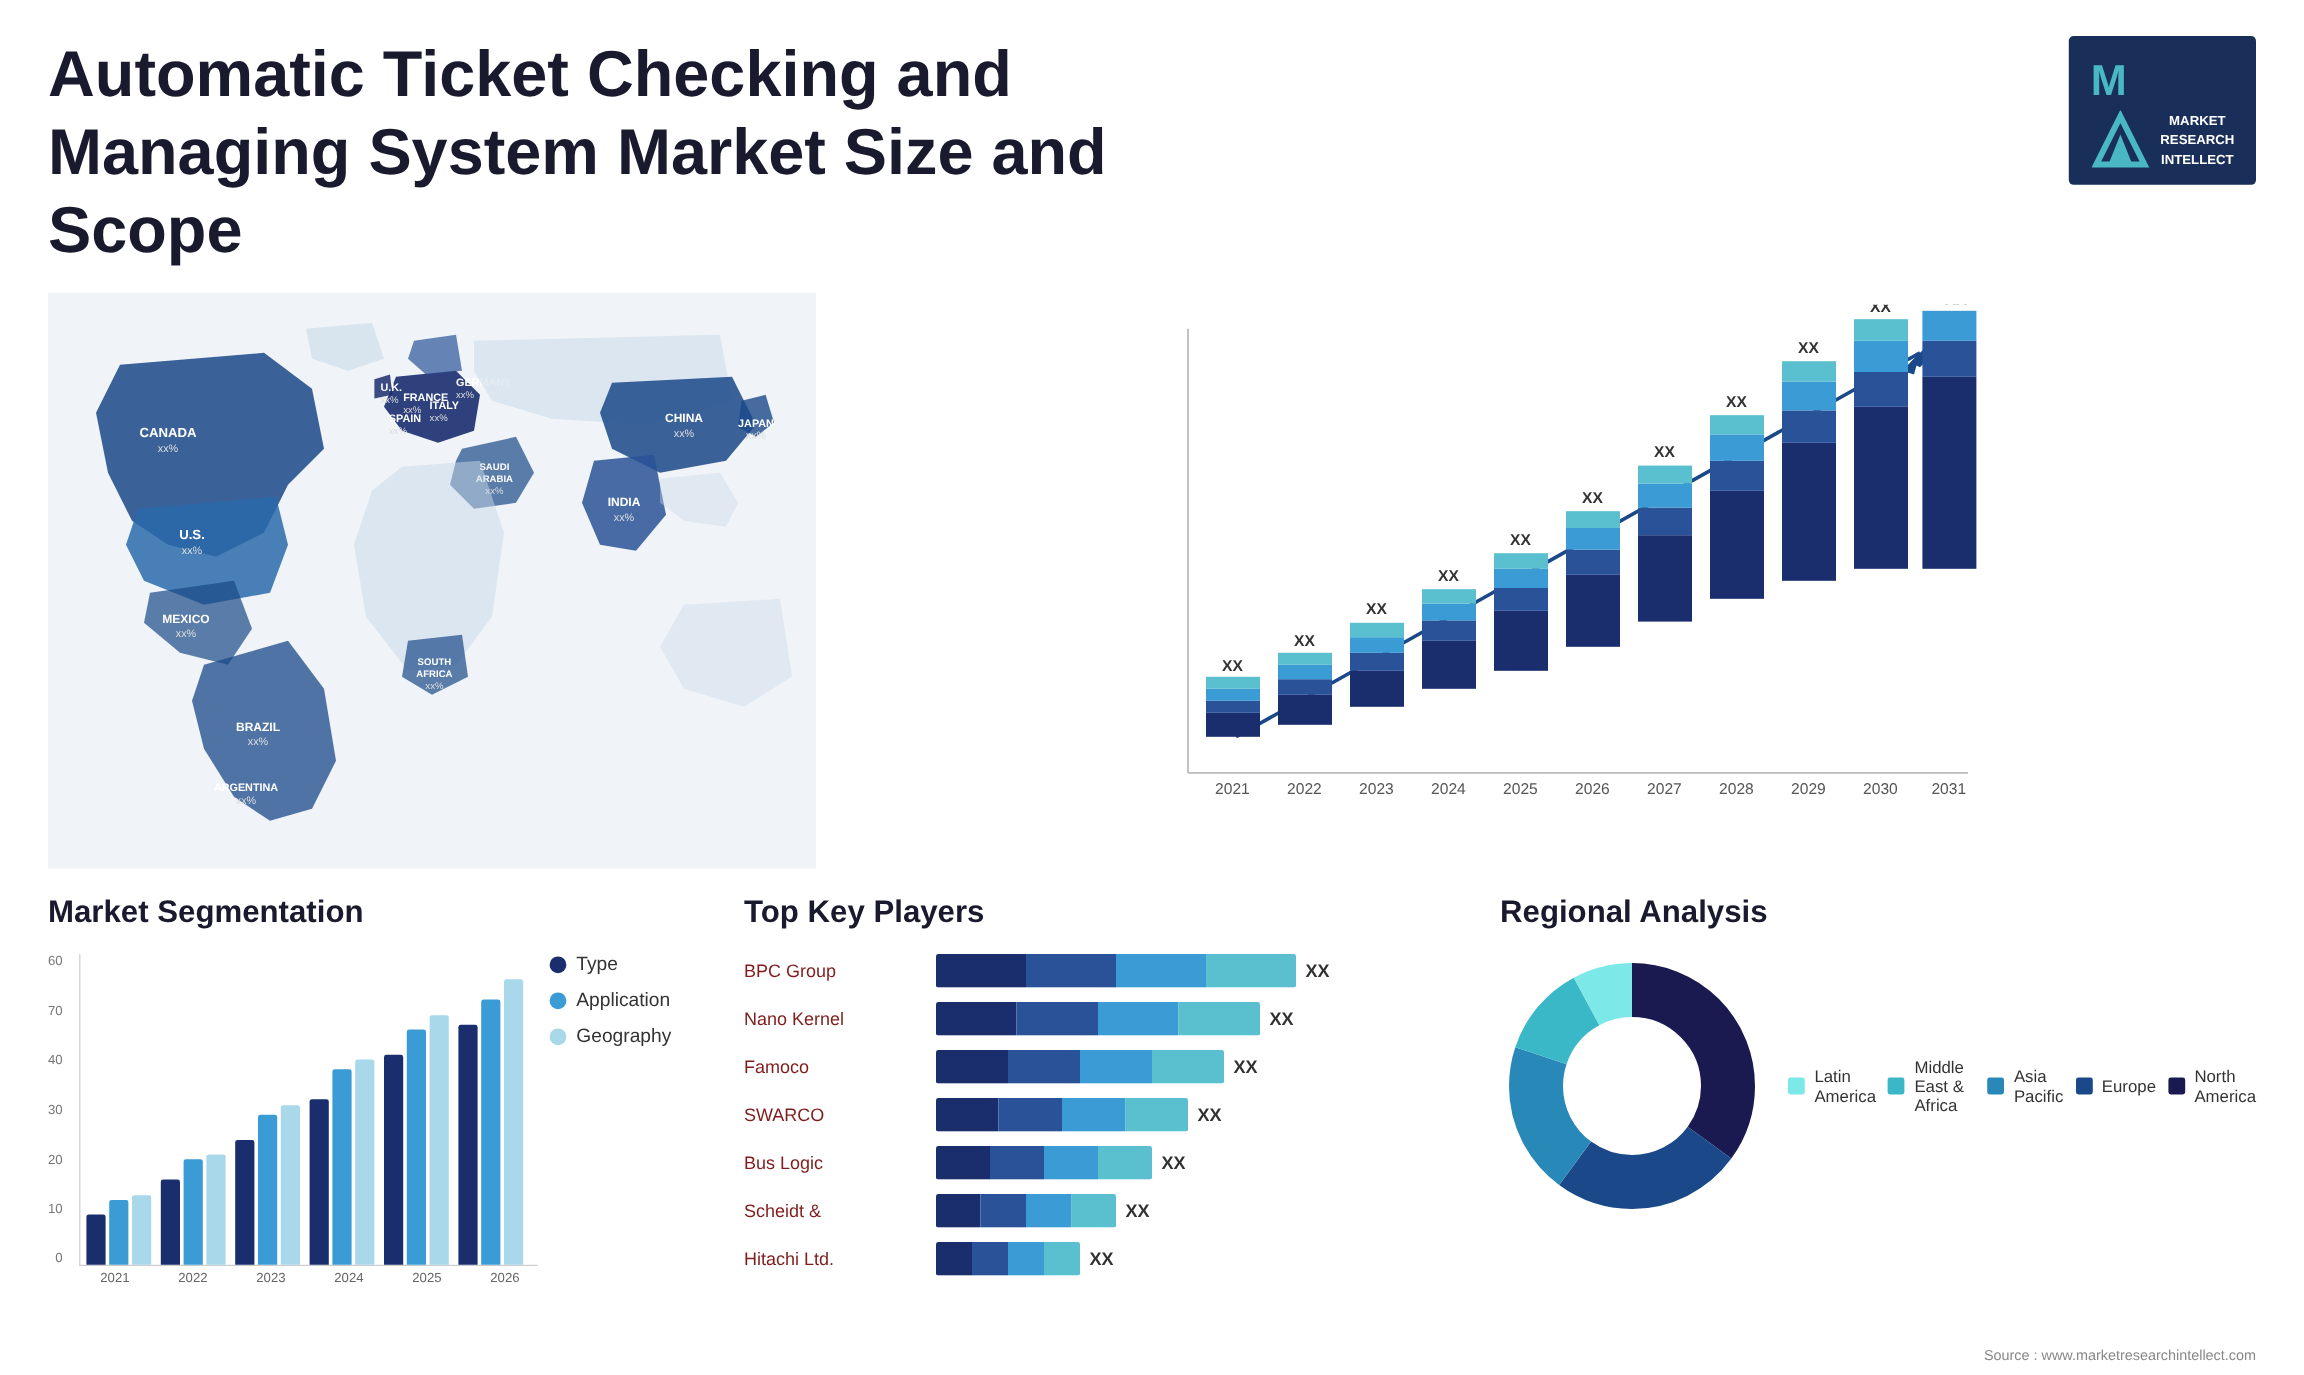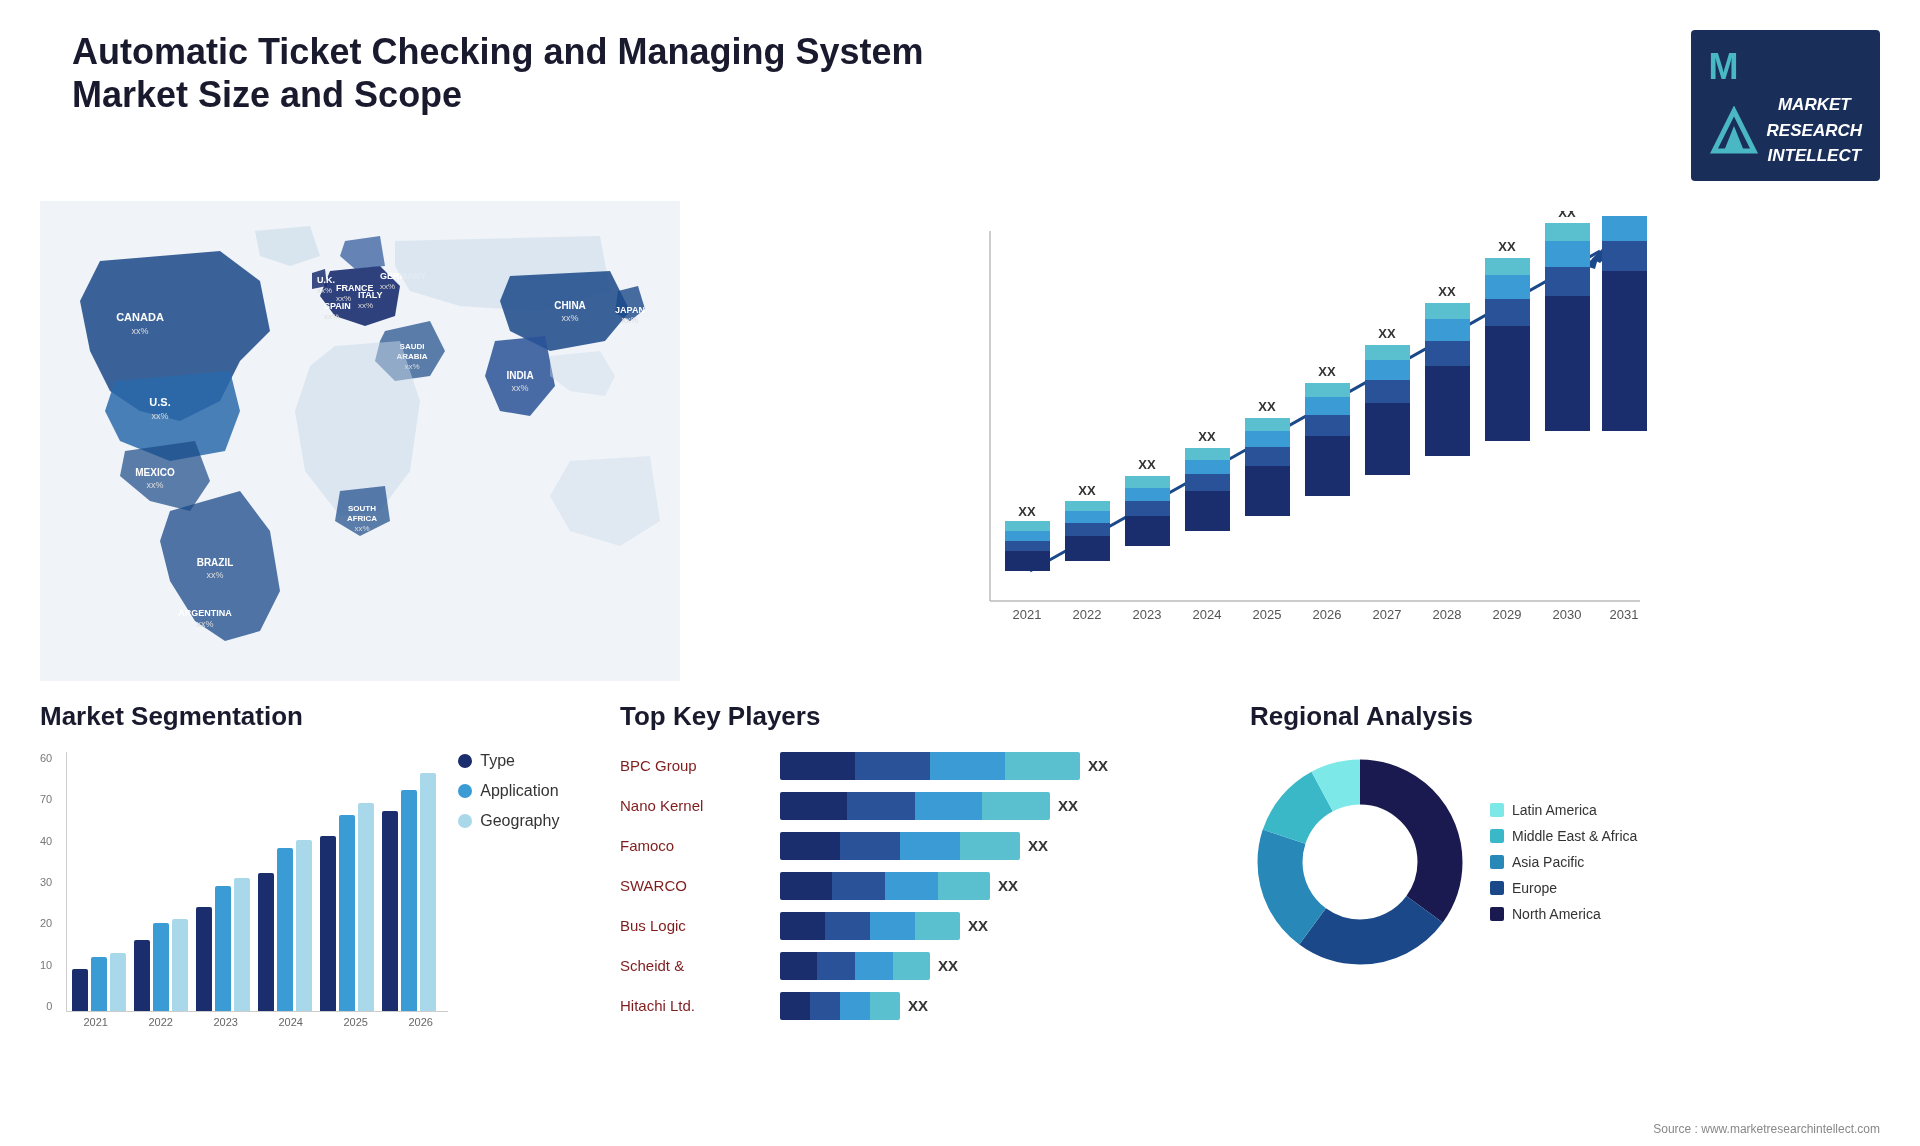--- a/index.html
+++ b/index.html
@@ -16,26 +16,25 @@
       padding: 30px 40px;
       position: relative;
     }
     .header {
       display: flex;
       justify-content: space-between;
       align-items: flex-start;
       margin-bottom: 20px;
     }
     .page-title {
-      font-size: 36px;
+      font-size: 54px;
       font-weight: 600;
       color: #1a1a2e;
       max-width: 900px;
       line-height: 1.2;
-      margin-left: 32px;
     }
     .logo-area {
       display: flex;
       flex-direction: column;
       align-items: center;
     }
     .logo-box {
       background: #1a2e5a;
       color: #fff;
       padding: 12px 18px;
@@ -206,21 +205,21 @@
       align-items: center;
     }
     .donut-chart {
       position: relative;
       width: 220px;
       height: 220px;
       flex-shrink: 0;
     }
     .regional-legend {
       display: flex;
-      flex-direction: column;
+      flex-direction: row;
       gap: 10px;
     }
     .regional-legend-item {
       display: flex;
       align-items: center;
       gap: 8px;
       font-size: 14px;
       color: #333;
     }
     .regional-dot {
@@ -246,21 +245,21 @@
 
   <div class="header">
     <h1 class="page-title">Automatic Ticket Checking and Managing System Market Size and Scope</h1>
     <div class="logo-area">
       <div class="logo-box">
         <div style="display:flex;align-items:center;gap:8px;">
           <svg width="50" height="50" viewBox="0 0 50 50">
             <polygon points="5,45 25,5 45,45" fill="none" stroke="#4ab8c4" stroke-width="5"></polygon>
             <polygon points="15,45 25,20 35,45" fill="#4ab8c4"></polygon>
           </svg>
-          <div style="color:#fff;font-size:17px;font-weight:700;line-height:1.5;font-style:italic;">
+          <div style="color:#fff;font-size:11px;font-weight:700;line-height:1.5;">
             <div>MARKET</div>
             <div>RESEARCH</div>
             <div>INTELLECT</div>
           </div>
         </div>
       </div>
     </div>
   </div>
 
   <div class="main-content">

